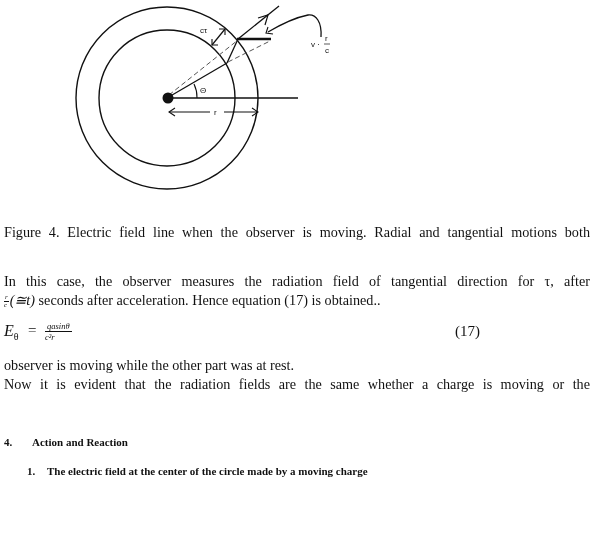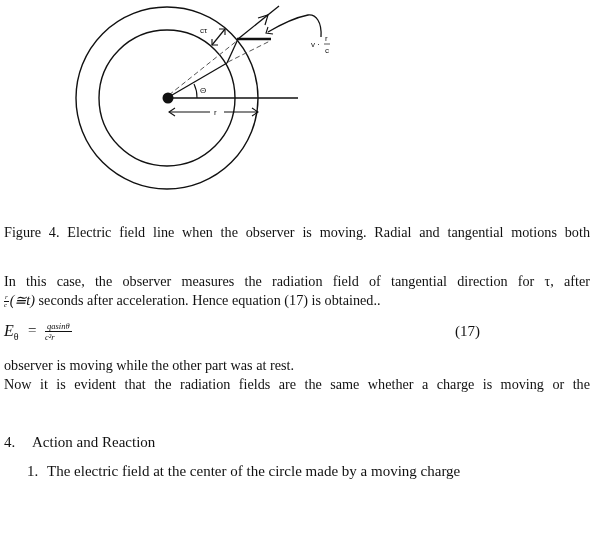--- a/index.html
+++ b/index.html
@@ -35,21 +35,21 @@
     .eq-lhs sub { font-style: normal; font-size: 10px; }
     .eq-eq { position: absolute; left: 24px; top: 4px; font-size: 15px; }
     .eq-frac {
       position: absolute; left: 41px; top: 3px; text-align: left;
       font-size: 8.5px; line-height: 10px; font-style: italic;
     }
     .eq-frac span { display: block; }
     .eq-frac .num { border-bottom: 0.7px solid #111; padding: 0 2px; }
     .eq-number { position: absolute; left: 424px; top: 5px; font-size: 15px; margin-left: 27px; }
 
-    .heading { position: absolute; font-weight: normal; font-size: 15px; line-height: 19px; white-space: nowrap; }
+    .heading { position: absolute; font-weight: bold; font-size: 11px; line-height: 19px; white-space: nowrap; }
     .heading .num { display: inline-block; }
     .it { font-style: italic; }
   </style>
 </head>
 <body>
 
 <div class="figure">
   <svg width="300" height="210" viewBox="0 0 300 210" xmlns="http://www.w3.org/2000/svg">
     <defs>
       <marker id="arrow" markerWidth="8" markerHeight="8" refX="7" refY="4" orient="auto" markerUnits="userSpaceOnUse">

